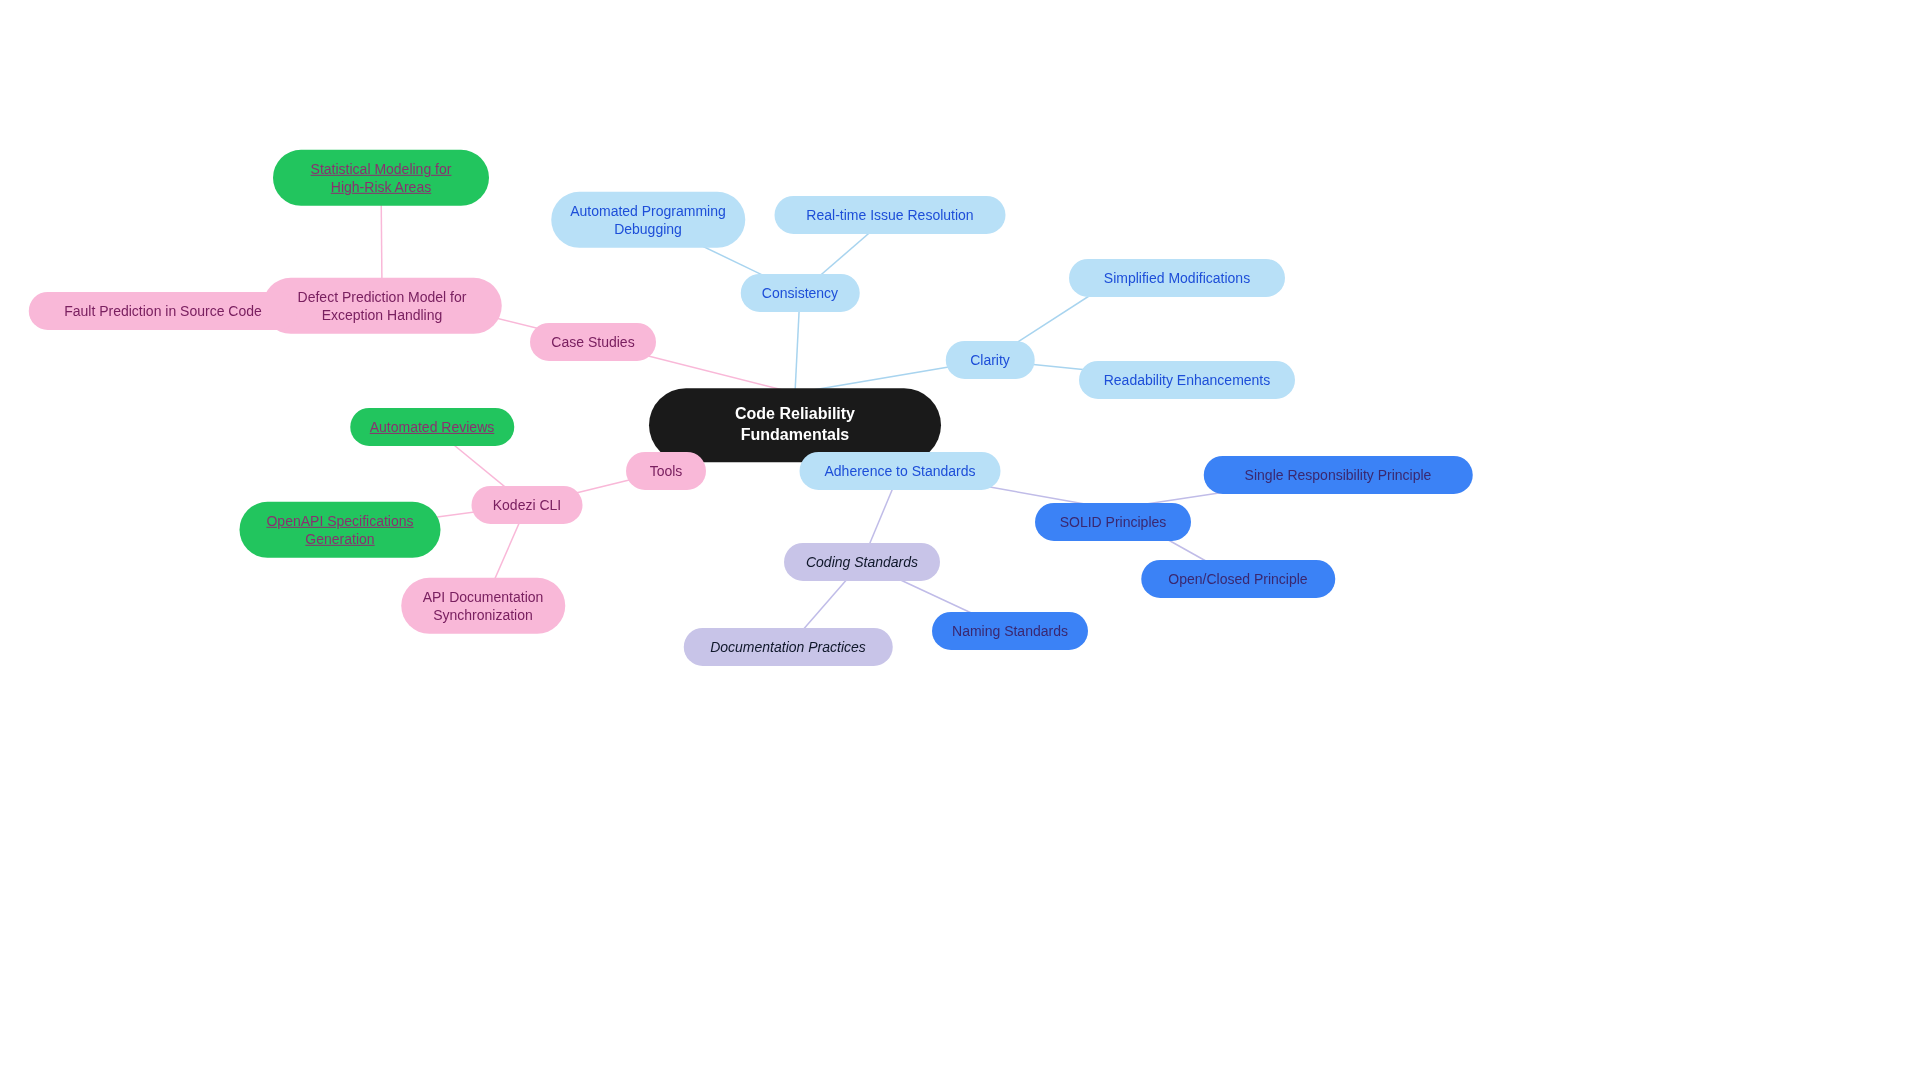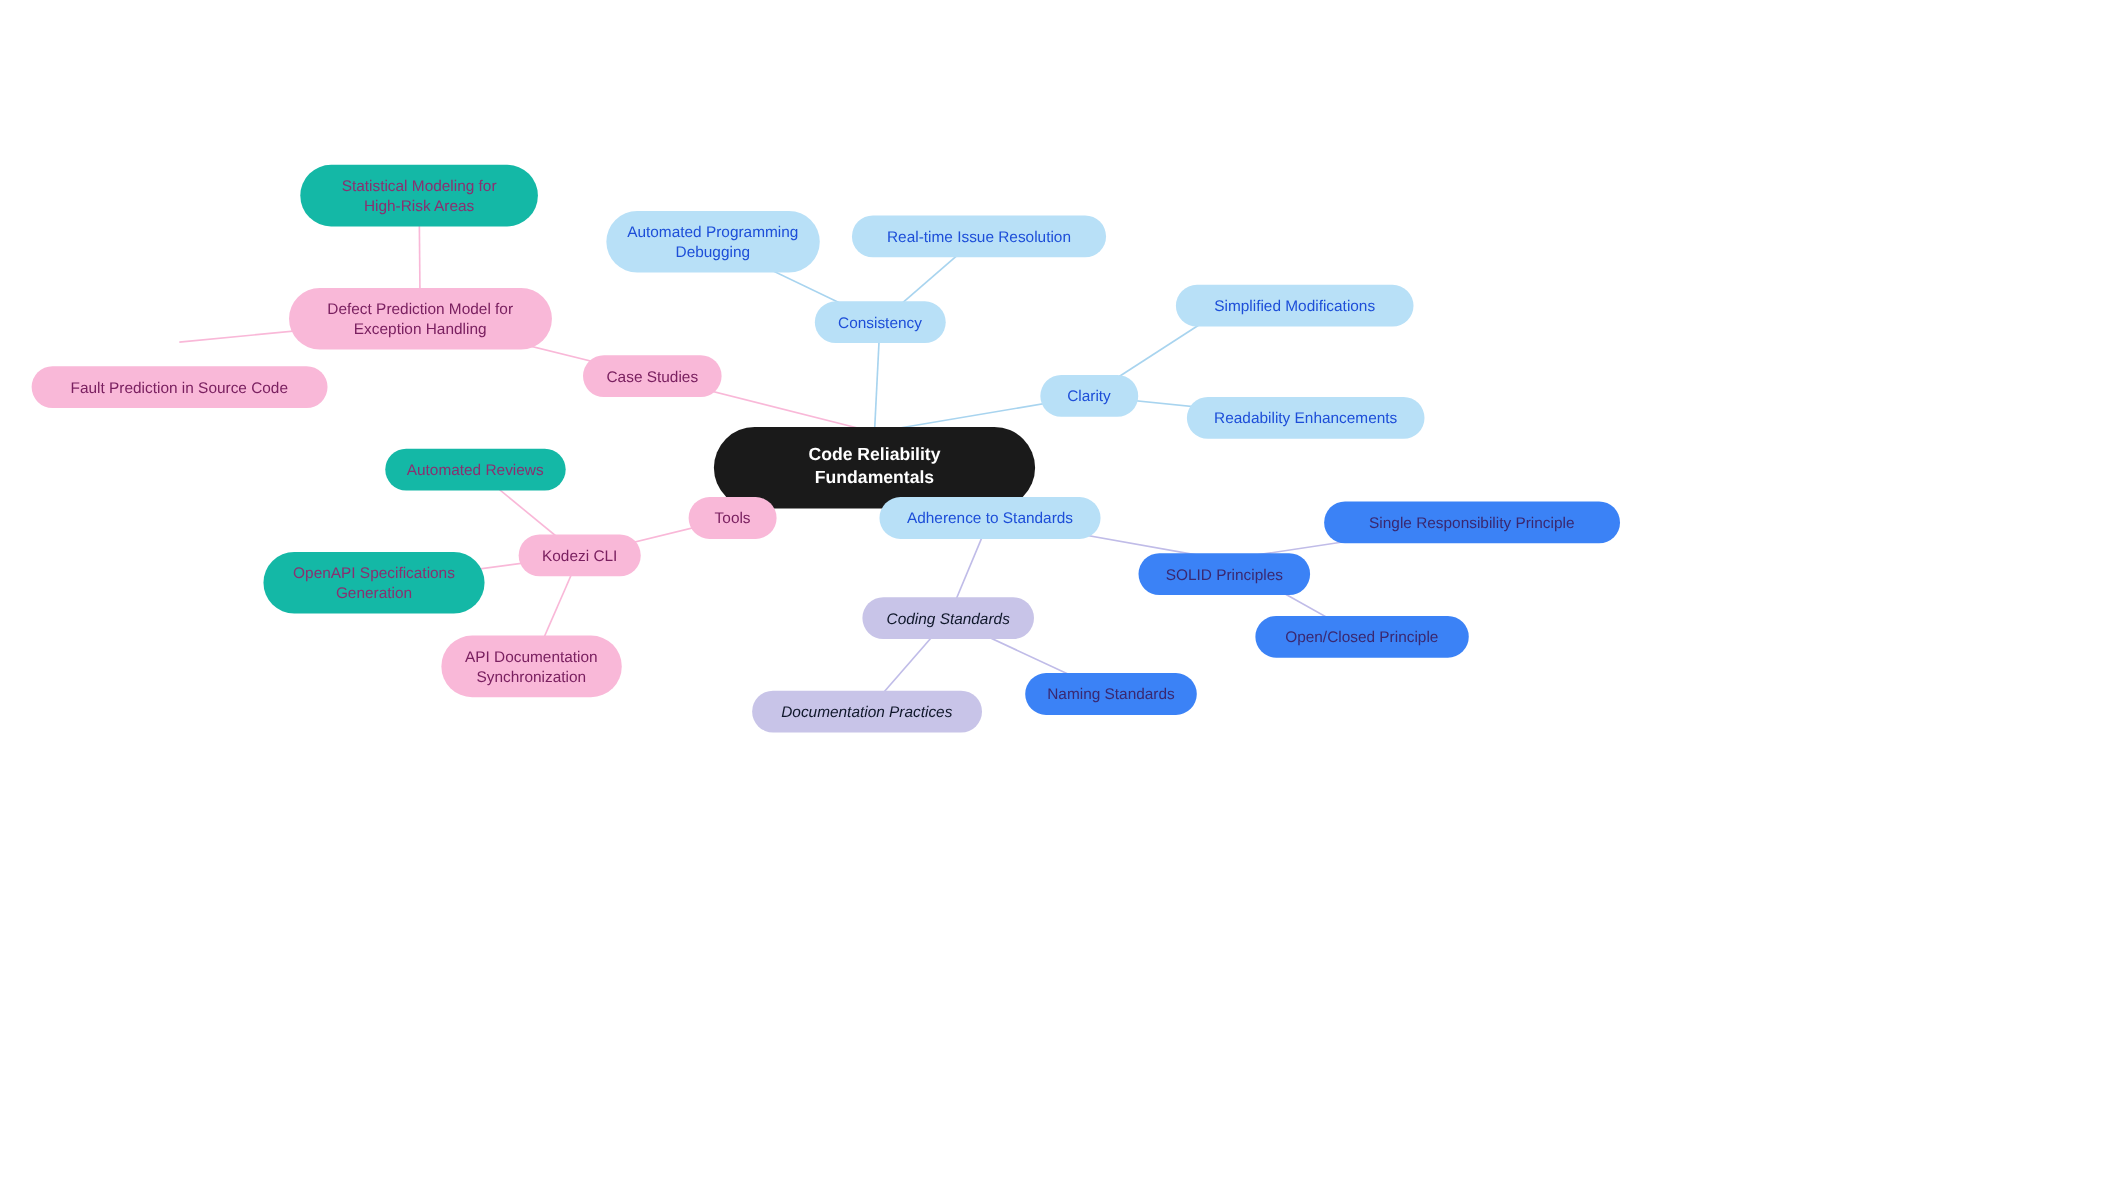--- a/index.html
+++ b/index.html
@@ -47,22 +47,23 @@
     .node-blue {
       background: #b8e0f7;
       color: #1d4ed8;
       border: none;
     }
     .node-pink {
       background: #f9b8d8;
       color: #7a2060;
     }
     .node-pink-light {
-      background: #14b8a6;
+      background: #22c55e;
       color: #8a3070;
+      text-decoration: underline;
     }
     .node-purple {
       background: #c8c4e8;
       color: #0f172a;
       font-style: italic;
     }
     .node-lavender {
       background: #3b82f6;
       color: #3a2870;
     }
@@ -133,27 +134,27 @@
     </div>
     <div class="node node-lavender" style="left: 1010px; top: 631px; min-width: 156px; max-width: 188px;">
       <span>Naming Standards</span>
     </div>
     <div class="node node-purple" style="left: 788px; top: 647px; min-width: 208.5px; max-width: 244px;">
       <span>Documentation Practices</span>
     </div>
     <div class="node node-pink" style="left: 593px; top: 342px; min-width: 126px; max-width: 156px;">
       <span>Case Studies</span>
     </div>
-    <div class="node node-pink" style="left: 382px; top: 290px; min-width: 238.5px; max-width: 276px; align-items: center;">
+    <div class="node node-pink" style="left: 382px; top: 306px; min-width: 238.5px; max-width: 276px; align-items: center;">
       <span>Defect Prediction Model for<br>Exception Handling</span>
     </div>
     <div class="node node-pink-light" style="left: 381px; top: 178px; min-width: 216px; max-width: 252px;">
       <span>Statistical Modeling for<br>High-Risk Areas</span>
     </div>
-    <div class="node node-pink" style="left: 163px; top: 311px; min-width: 268.5px; max-width: 308px; margin-top: 41px;">
+    <div class="node node-pink" style="left: 163px; top: 311px; min-width: 268.5px; max-width: 308px;">
       <span>Fault Prediction in Source Code</span>
     </div>
     <div class="node node-pink" style="left: 666px; top: 471px; min-width: 80px; max-width: 100px;">
       <span>Tools</span>
     </div>
     <div class="node node-pink" style="left: 527px; top: 505px; min-width: 111px; max-width: 140px;">
       <span>Kodezi CLI</span>
     </div>
     <div class="node node-pink-light" style="left: 432px; top: 427px; min-width: 163.5px; max-width: 196px;">
       <span>Automated Reviews</span>

